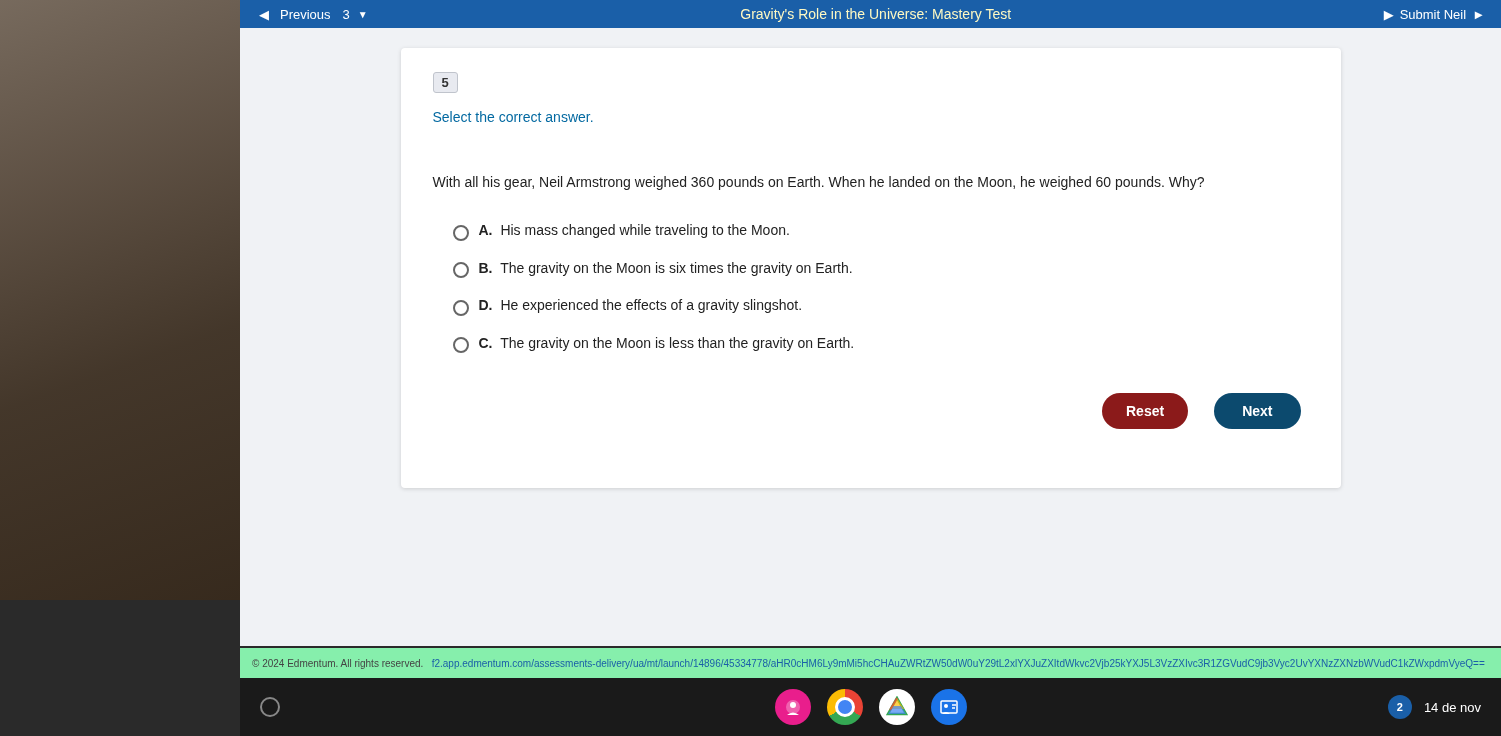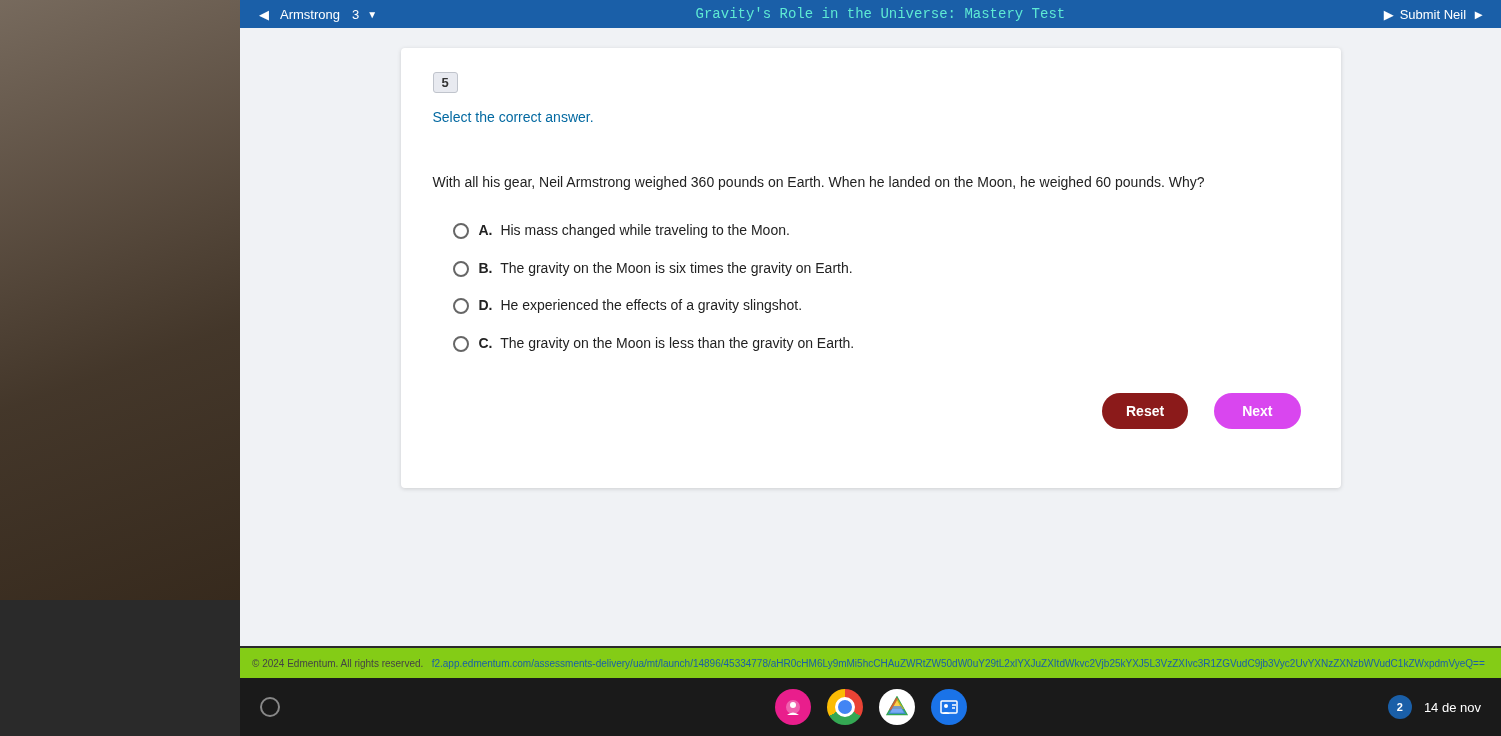--- a/index.html
+++ b/index.html
@@ -36,24 +36,23 @@
       z-index: 10;
     }
     .nav-left {
       display: flex;
       align-items: center;
       gap: 8px;
       color: white;
       font-size: 13px;
     }
     .nav-center {
-      color: #5eead4;
+      color: #fef9c3;
       font-size: 14px;
       font-weight: 500;
-      font-family: Liberation Mono, monospace;
     }
     .nav-right {
       display: flex;
       align-items: center;
       gap: 6px;
       color: white;
       font-size: 13px;
     }
     .nav-icon {
       width: 16px;
@@ -114,21 +113,21 @@
       margin-top: 47px;
     }
 
     
     .options-list {
       list-style: none;
       margin-left: 20px;
     }
     .option-item {
       display: flex;
-      align-items: center;
+      align-items: flex-end;
       margin-bottom: 18px;
       gap: 10px;
       cursor: pointer;
     }
     .option-radio {
       width: 16px;
       height: 16px;
       border: 2px solid #666;
       border-radius: 50%;
       margin-top: 1px;
@@ -159,21 +158,21 @@
       color: white;
       border: none;
       border-radius: 20px;
       padding: 10px 24px;
       font-size: 14px;
       font-weight: 600;
       cursor: pointer;
     }
 
     .btn-next {
-      background: #d946ef;
+      background: #0c4a6e;
       color: white;
       border: none;
       border-radius: 20px;
       padding: 10px 28px;
       font-size: 14px;
       font-weight: 600;
       cursor: pointer;
     }
 
     
@@ -270,21 +269,21 @@
       font-weight: bold;
     }
 
     
     .footer-bar {
       position: absolute;
       bottom: 58px;
       left: 240px;
       width: 1261px;
       height: 30px;
-      background: #84cc16;
+      background: #86efac;
       display: flex;
       align-items: center;
       padding: 0 12px;
       font-size: 10px;
       color: #444;
       overflow: hidden;
     }
 
     
     .dell-logo {
@@ -301,21 +300,21 @@
     }
   </style>
 </head>
 <body>
 
 <div class="bg-photo"></div>
 
 <div class="top-nav">
   <div class="nav-left">
     <span class="nav-icon">◀</span>
-    <span>Armstrong</span>
+    <span>Previous</span>
     <span style="margin-left:4px;">3</span>
     <span style="font-size:10px;">▼</span>
   </div>
   <div class="nav-center">Gravity's Role in the Universe: Mastery Test</div>
   <div class="nav-right">
     <span>▶</span>
     <span>Submit Neil</span>
     <span>►</span>
   </div>
 </div>

